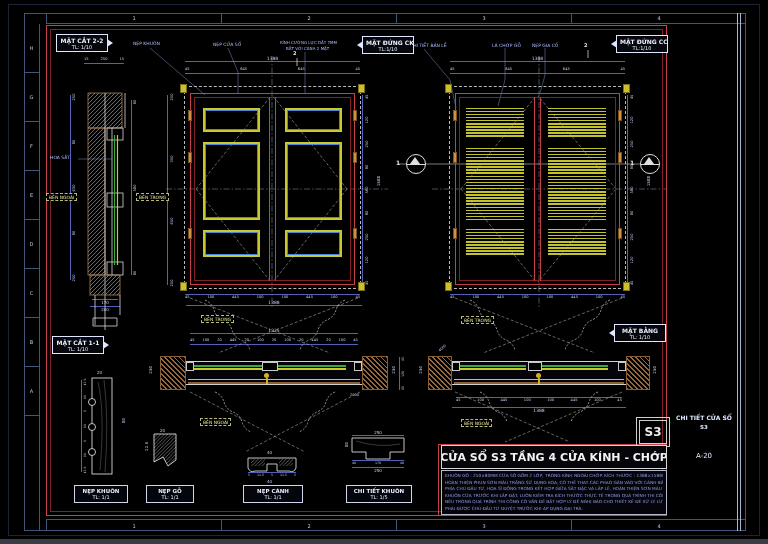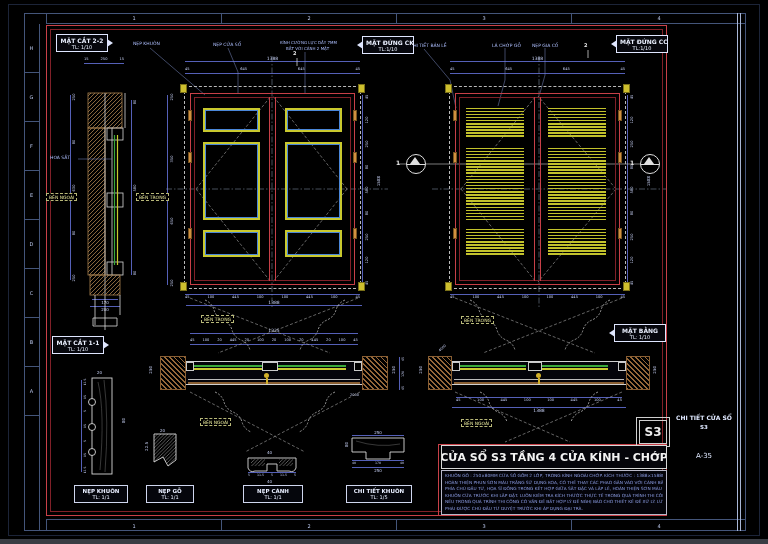--- a/index.html
+++ b/index.html
@@ -513,16 +513,16 @@
   <div class="note">KHUÔN GỖ : 250×80MM CỬA SỔ GỒM 2 LỚP, TRONG KÍNH NGOÀI CHỚP. KÍCH THƯỚC : 1388×1588MM. SỐ LƯỢNG : 01 BỘ</div>
       <div class="note">HOÀN THIỆN PHUN SƠN MÀU TRẮNG SỬ DỤNG KOA, CÓ THỂ THAY CÁC PHAO GẮN VÀO VỚI CÁNH BẰNG CÁC PHAO GỖ ĐẶC HOẶC CÓ HỘI CẤU TẠO</div>
       <div class="note">PHÍA CHỦ ĐẦU TƯ, HỌA SĨ ĐỒNG TRONG KẾT HỢP GIỮA SẮT ĐẶC VÀ LẮP LÊ, HOÀN THIỆN SƠN MÀU TRẮNG. YÊU CẦU CUỐN BẢNG ĐINH VÀO</div>
       <div class="note">KHUÔN CỬA TRƯỚC KHI LẮP ĐẶT. LUÔN KIỂM TRA KÍCH THƯỚC THỰC TẾ TRONG QUÁ TRÌNH THI CÔNG. KHÔNG ĐƯỢC TỰ Ý THAY ĐỔI THIẾT KẾ.</div>
       <div class="note">NẾU TRONG QUÁ TRÌNH THI CÔNG CÓ VẤN ĐỀ BẤT HỢP LÝ ĐỀ NGHỊ BÁO CHO THIẾT KẾ ĐỂ XỬ LÝ. LƯU Ý PHỤ KIỆN NHƯ CREMON, CHỐT, BẢN LỀ...</div>
       <div class="note">PHẢI ĐƯỢC CHỦ ĐẦU TƯ DUYỆT TRƯỚC KHI ÁP DỤNG ĐẠI TRÀ.</div>
     </div>
 
   <div class="a" style="left:670px;top:414px;width:68px;text-align:center;font-size:6px;font-weight:bold;color:#dfe8ff;z-index:25">CHI TIẾT CỬA SỔ</div>
   <div class="a" style="left:670px;top:424px;width:68px;text-align:center;font-size:5.5px;font-weight:bold;color:#dfe8ff;z-index:25">S3</div>
-  <div class="a" style="left:696px;top:452px;width:40px;font-size:7px;color:#dfe8ff;z-index:25">A-35</div>
+  <div class="a" style="left:696px;top:452px;width:40px;font-size:7px;color:#dfe8ff;z-index:25">A-20</div>
 
 
 </div>
 
 </body></html>

